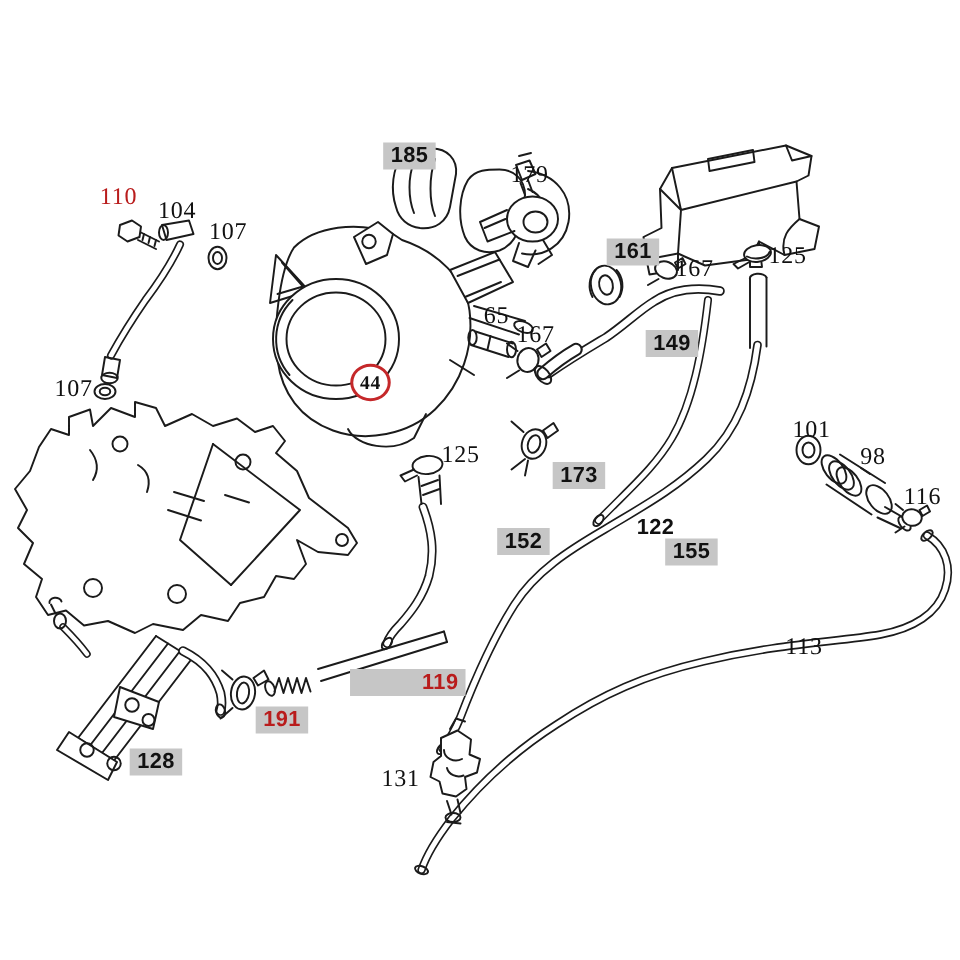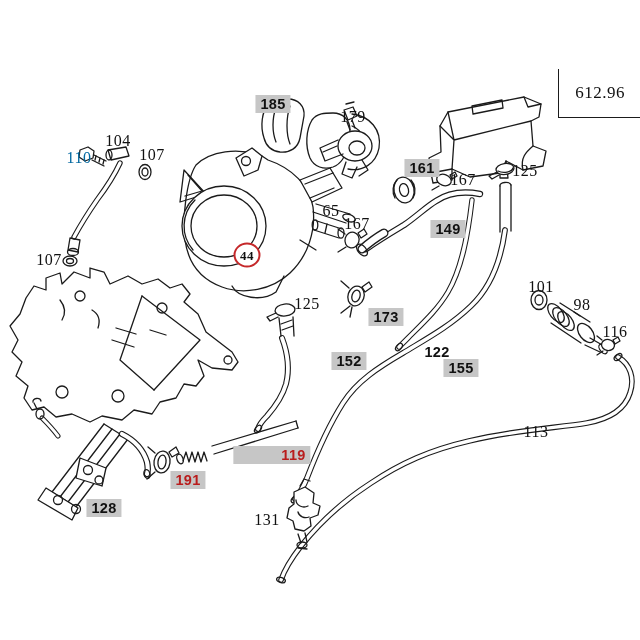--- a/index.html
+++ b/index.html
@@ -237,28 +237,25 @@
     <g>
       <path d="M294,492 l11,-5 l9,6 l-1,10 l7,3 l-2,9 l-8,3 l1,8 l-7,5 l-9,-2 l-2,-8 l-6,-3 l2,-10 l5,-4 z" fill="#fff"></path>
       <path d="M296,500 a8,7 0 0,0 12,6 M298,512 a8,7 0 0,0 11,5"></path>
       <path d="M300,486 l4,-7 l6,2"></path>
       <path d="M298,534 l3,9 M305,533 l2,9"></path>
       <ellipse cx="302" cy="545" rx="5" ry="3"></ellipse>
       <path d="M298,548 l9,1"></path>
     </g>
   </svg>
 
-  <div class="group-box">
-    <span>612.96</span>
-  </div>
 
   <div id="label-layer">
       <span class="lbl highlight" style="left: 249px; top: 104px; color: rgb(17, 17, 17); background: rgb(198, 198, 198);">185</span>
       <span class="lbl plain" style="left: 353px; top: 117px; color: rgb(17, 17, 17);">179</span>
-      <span class="lbl plain" style="left: 79px; top: 158px; color: #0369a1;">110</span>
+      <span class="lbl plain" style="left: 79px; top: 132px; color: #b91c1c;">110</span>
       <span class="lbl plain" style="left: 118px; top: 141px; color: rgb(17, 17, 17);">104</span>
       <span class="lbl plain" style="left: 152px; top: 155px; color: rgb(17, 17, 17);">107</span>
       <span class="lbl highlight" style="left: 398px; top: 168px; color: rgb(17, 17, 17); background: rgb(198, 198, 198);">161</span>
       <span class="lbl plain" style="left: 463px; top: 180px; color: rgb(17, 17, 17);">167</span>
       <span class="lbl plain" style="left: 525px; top: 171px; color: rgb(17, 17, 17);">125</span>
       <span class="lbl plain" style="left: 331px; top: 211px; color: rgb(17, 17, 17);">65</span>
       <span class="lbl plain" style="left: 357px; top: 224px; color: rgb(17, 17, 17);">167</span>
       <span class="lbl highlight" style="left: 424px; top: 229px; color: rgb(17, 17, 17); background: rgb(198, 198, 198);">149</span>
       <span class="lbl circled" style="left: 218px; top: 255px; color: rgb(17, 17, 17); border: 2.4px solid rgb(197, 40, 42);">44</span>
       <span class="lbl plain" style="left: 49px; top: 260px; color: rgb(17, 17, 17);">107</span>

